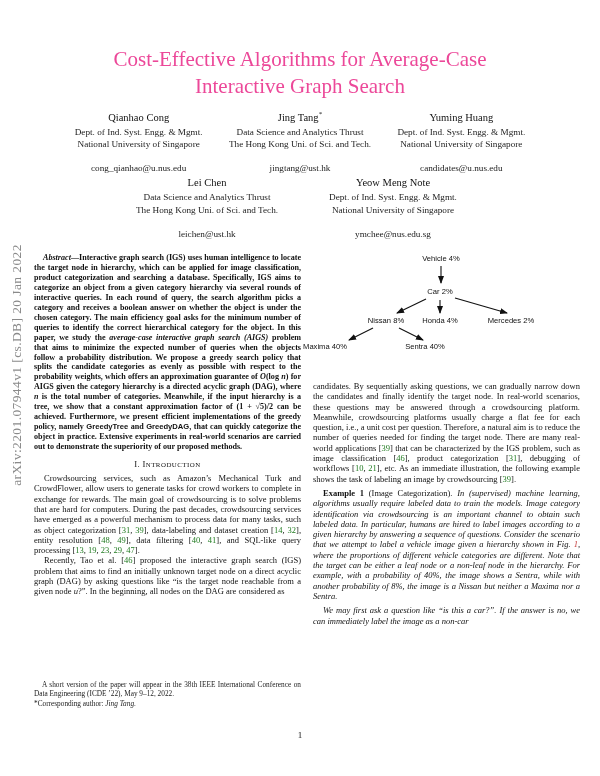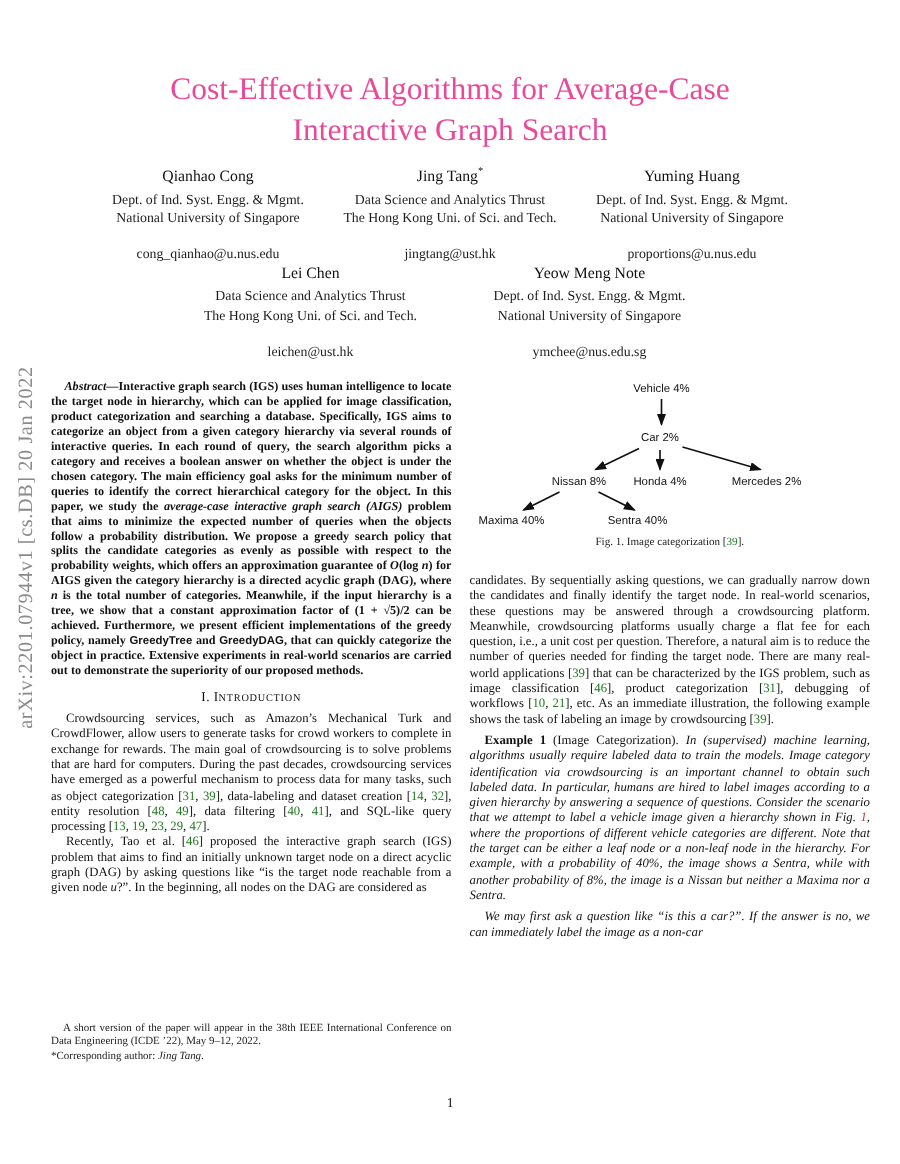--- a/index.html
+++ b/index.html
@@ -87,21 +87,21 @@
     <div class="author">
       <div class="name"><span>Jing Tang</span><sup>*</sup></div>
       <div class="affil">Data Science and Analytics Thrust</div>
       <div class="affil">The Hong Kong Uni. of Sci. and Tech.</div>
       <div class="email">jingtang@ust.hk</div>
     </div>
     <div class="author">
       <div class="name"><span>Yuming Huang</span><sup></sup></div>
       <div class="affil">Dept. of Ind. Syst. Engg. &amp; Mgmt.</div>
       <div class="affil">National University of Singapore</div>
-      <div class="email">proportions@u.nus.edu</div>
+      <div class="email">candidates@u.nus.edu</div>
     </div>
   </div>
 
   <div class="authors-row row2">
     <div class="author">
       <div class="name"><span>Lei Chen</span></div>
       <div class="affil">Data Science and Analytics Thrust</div>
       <div class="affil">The Hong Kong Uni. of Sci. and Tech.</div>
       <div class="email">leichen@ust.hk</div>
     </div>
@@ -135,23 +135,22 @@
           <line x1="127" y1="47" x2="127" y2="60" stroke="#111" stroke-width="1.1" marker-end="url(#arrow)"></line>
           <line x1="142" y1="45" x2="194" y2="60" stroke="#111" stroke-width="1.1" marker-end="url(#arrow)"></line>
           <line x1="60" y1="75" x2="36" y2="87" stroke="#111" stroke-width="1.1" marker-end="url(#arrow)"></line>
           <line x1="86" y1="75" x2="110" y2="87" stroke="#111" stroke-width="1.1" marker-end="url(#arrow)"></line>
         </svg>
         <span class="fig-label" style="left:128px; top:1px;">Vehicle 4%</span>
         <span class="fig-label" style="left:127px; top:34px;">Car 2%</span>
         <span class="fig-label" style="left:73px;  top:63px;">Nissan 8%</span>
         <span class="fig-label" style="left:127px; top:63px;">Honda 4%</span>
         <span class="fig-label" style="left:198px; top:63px;">Mercedes 2%</span>
-        <span class="fig-label" style="left:28px;  top:89px;">Maxima 40%</span>
+        <span class="fig-label" style="left:12px;  top:89px;">Maxima 40%</span>
         <span class="fig-label" style="left:112px; top:89px;">Sentra 40%</span>
-        <div class="fig-caption"><span>Fig. 1.   Image categorization [</span><span class="seg-cite">39</span><span>].</span></div>
       </div>
       <div class="body-p"><span>candidates. By sequentially asking questions, we can gradually narrow down the candidates and finally identify the target node. In real-world scenarios, these questions may be answered through a crowdsourcing platform. Meanwhile, crowdsourcing platforms usually charge a flat fee for each question, i.e., a unit cost per question. Therefore, a natural aim is to reduce the number of queries needed for finding the target node. There are many real-world applications [</span><span class="seg-cite">39</span><span>] that can be characterized by the IGS problem, such as image classification [</span><span class="seg-cite">46</span><span>], product categorization [</span><span class="seg-cite">31</span><span>], debugging of workflows [</span><span class="seg-cite">10</span><span>, </span><span class="seg-cite">21</span><span>], etc. As an immediate illustration, the following example shows the task of labeling an image by crowdsourcing [</span><span class="seg-cite">39</span><span>].</span></div>
       <div class="body-p indent example-p"><span class="seg-b">Example 1</span><span> (Image Categorization). </span><span class="seg-it">In (supervised) machine learning, algorithms usually require labeled data to train the models. Image category identification via crowdsourcing is an important channel to obtain such labeled data. In particular, humans are hired to label images according to a given hierarchy by answering a sequence of questions. Consider the scenario that we attempt to label a vehicle image given a hierarchy shown in Fig. </span><span class="seg-ref seg-it">1</span><span class="seg-it">, where the proportions of different vehicle categories are different. Note that the target can be either a leaf node or a non-leaf node in the hierarchy. For example, with a probability of 40%, the image shows a Sentra, while with another probability of 8%, the image is a Nissan but neither a Maxima nor a Sentra.</span></div>
       <div class="body-p indent example-p"><span class="seg-it">We may first ask a question like “is this a car?”. If the answer is no, we can immediately label the image as a non-car</span></div>
     </div>
 
   </div>
 
   <div class="footnote">
     <div class="fn1"><span>A short version of the paper will appear in the 38th IEEE International Conference on Data Engineering (ICDE ’22), May 9–12, 2022.</span></div>

